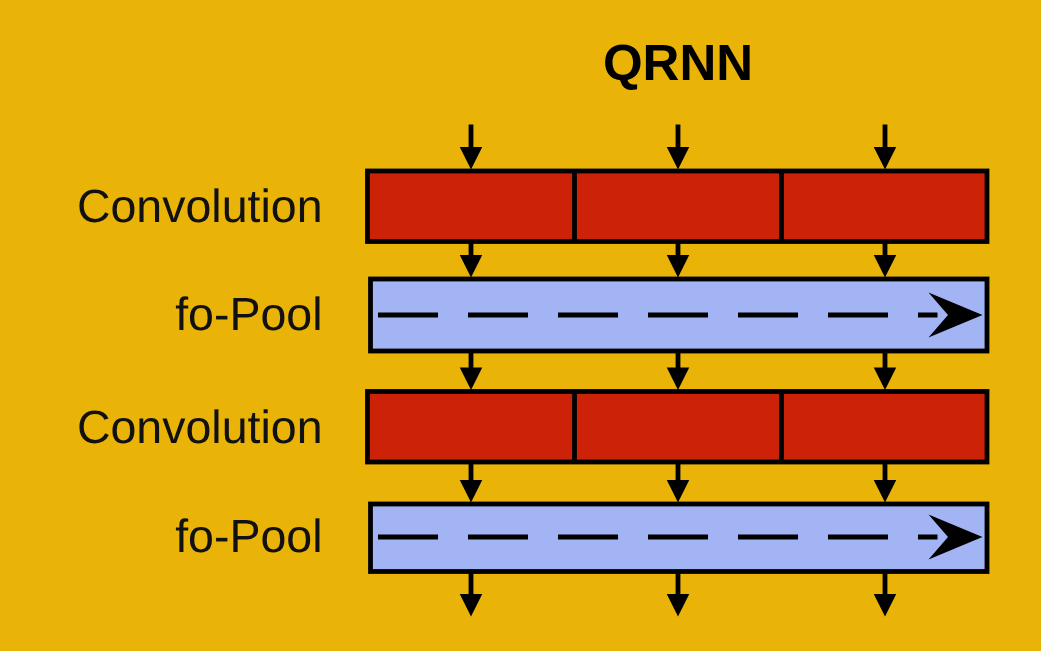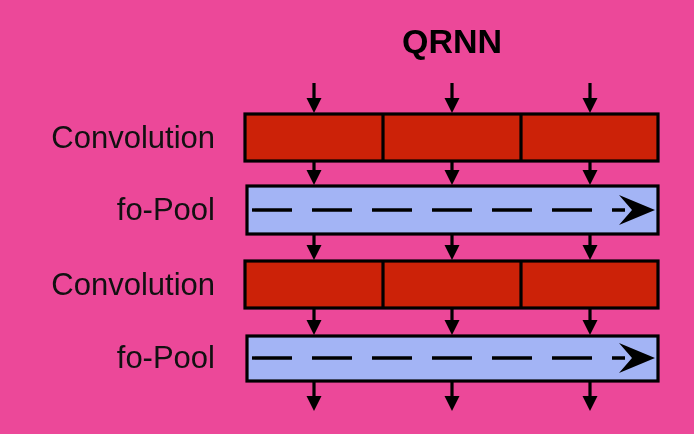--- a/index.html
+++ b/index.html
@@ -7,21 +7,21 @@
     padding: 0;
     background: #ffffff;
   }
   body {
     font-family: "Liberation Sans", sans-serif;
   }
   #diagram-root {
     position: relative;
     width: 694px;
     height: 434px;
-    background: #ec4899;
+    background: #eab308;
     overflow: hidden;
   }
   #diagram-svg {
     position: absolute;
     left: 0;
     top: 0;
     width: 694px;
     height: 434px;
     display: block;
   }

